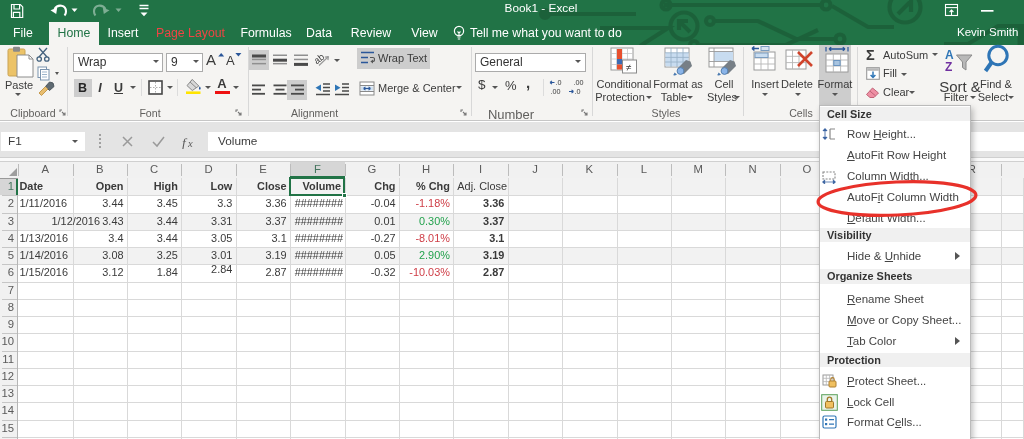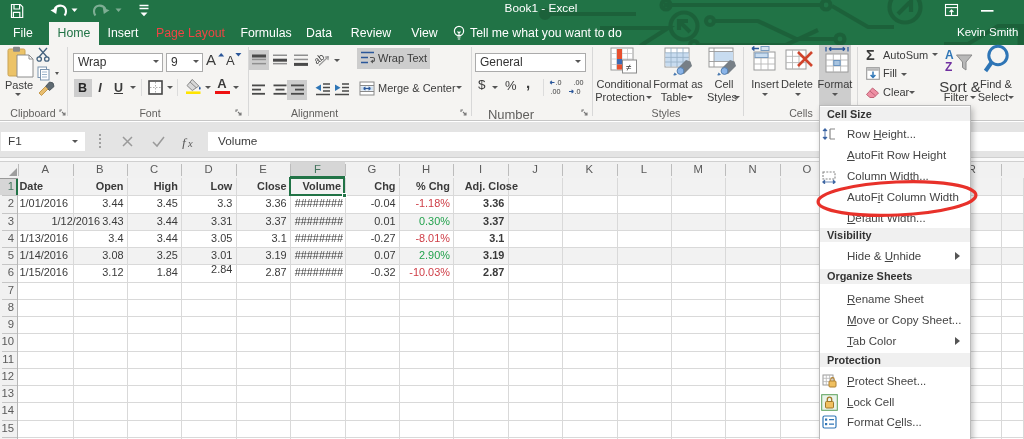--- a/index.html
+++ b/index.html
@@ -460,22 +460,22 @@
 <div class="gl" style="left:18px;top:436.75px;width:1006px;height:1px;"></div>
 
 <div class="ct" style="left:19.5px;top:178.0px;font-weight:bold;">Date</div>
 <div class="ct num" style="left:3.5px;top:178.0px;width:120px;font-weight:bold;">Open</div>
 <div class="ct num" style="left:57.900000000000006px;top:178.0px;width:120px;font-weight:bold;">High</div>
 <div class="ct num" style="left:112.30000000000001px;top:178.0px;width:120px;font-weight:bold;">Low</div>
 <div class="ct num" style="left:166.7px;top:178.0px;width:120px;font-weight:bold;">Close</div>
 <div class="ct num" style="left:221.10000000000002px;top:178.0px;width:120px;font-weight:bold;">Volume</div>
 <div class="ct num" style="left:275.5px;top:178.0px;width:120px;font-weight:bold;">Chg</div>
 <div class="ct num" style="left:329.9px;top:178.0px;width:120px;font-weight:bold;">% Chg</div>
-<div class="ct num" style="left:398px;top:178.0px;width:120px;font-weight:bold;padding-left:11px;">Adj. Close</div>
-<div class="ct" style="left:19.5px;top:195.25px;">1/01/2016</div>
+<div class="ct num" style="left:387px;top:178.0px;width:120px;font-weight:normal;padding-left:11px;">Adj. Close</div>
+<div class="ct" style="left:19.5px;top:195.25px;">1/11/2016</div>
 <div class="ct num" style="left:3.5px;top:195.25px;width:120px;">3.44</div>
 <div class="ct num" style="left:57.900000000000006px;top:195.25px;width:120px;">3.45</div>
 <div class="ct num" style="left:112.30000000000001px;top:195.25px;width:120px;">3.3</div>
 <div class="ct num" style="left:166.7px;top:195.25px;width:120px;">3.36</div>
 <div class="ct" style="left:294.7px;top:195.25px;">########</div>
 <div class="ct num" style="left:275.5px;top:195.25px;width:120px;">-0.04</div>
 <div class="ct num" style="left:329.9px;top:195.25px;width:120px;color:#cf3e47;">-1.18%</div>
 <div class="ct num" style="left:384.3px;top:195.25px;width:120px;font-weight:bold;">3.36</div>
 <div class="ct" style="left:19.5px;top:212.5px;margin-left:32px;">1/12/2016</div>
 <div class="ct num" style="left:3.5px;top:212.5px;width:120px;">3.43</div>
@@ -494,21 +494,21 @@
 <div class="ct" style="left:294.7px;top:229.75px;">########</div>
 <div class="ct num" style="left:275.5px;top:229.75px;width:120px;">-0.27</div>
 <div class="ct num" style="left:329.9px;top:229.75px;width:120px;color:#cf3e47;">-8.01%</div>
 <div class="ct num" style="left:384.3px;top:229.75px;width:120px;font-weight:bold;">3.1</div>
 <div class="ct" style="left:19.5px;top:247.0px;">1/14/2016</div>
 <div class="ct num" style="left:3.5px;top:247.0px;width:120px;">3.08</div>
 <div class="ct num" style="left:57.900000000000006px;top:247.0px;width:120px;">3.25</div>
 <div class="ct num" style="left:112.30000000000001px;top:247.0px;width:120px;">3.01</div>
 <div class="ct num" style="left:166.7px;top:247.0px;width:120px;">3.19</div>
 <div class="ct" style="left:294.7px;top:247.0px;">########</div>
-<div class="ct num" style="left:275.5px;top:247.0px;width:120px;">0.07</div>
+<div class="ct num" style="left:275.5px;top:247.0px;width:120px;">0.05</div>
 <div class="ct num" style="left:329.9px;top:247.0px;width:120px;color:#23a24d;">2.90%</div>
 <div class="ct num" style="left:384.3px;top:247.0px;width:120px;font-weight:bold;">3.19</div>
 <div class="ct" style="left:19.5px;top:264.25px;">1/15/2016</div>
 <div class="ct num" style="left:3.5px;top:264.25px;width:120px;">3.12</div>
 <div class="ct num" style="left:57.900000000000006px;top:264.25px;width:120px;">1.84</div>
 <div class="ct num" style="left:112.30000000000001px;top:261px;width:120px;">2.84</div>
 <div class="ct num" style="left:166.7px;top:264.25px;width:120px;">2.87</div>
 <div class="ct" style="left:294.7px;top:264.25px;">########</div>
 <div class="ct num" style="left:275.5px;top:264.25px;width:120px;">-0.32</div>
 <div class="ct num" style="left:329.9px;top:264.25px;width:120px;color:#cf3e47;">-10.03%</div>

